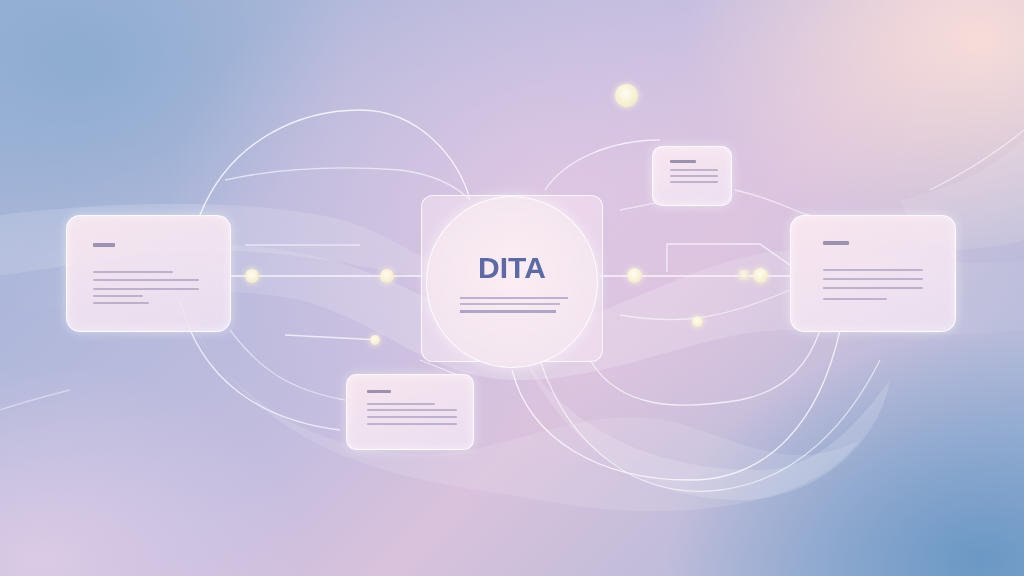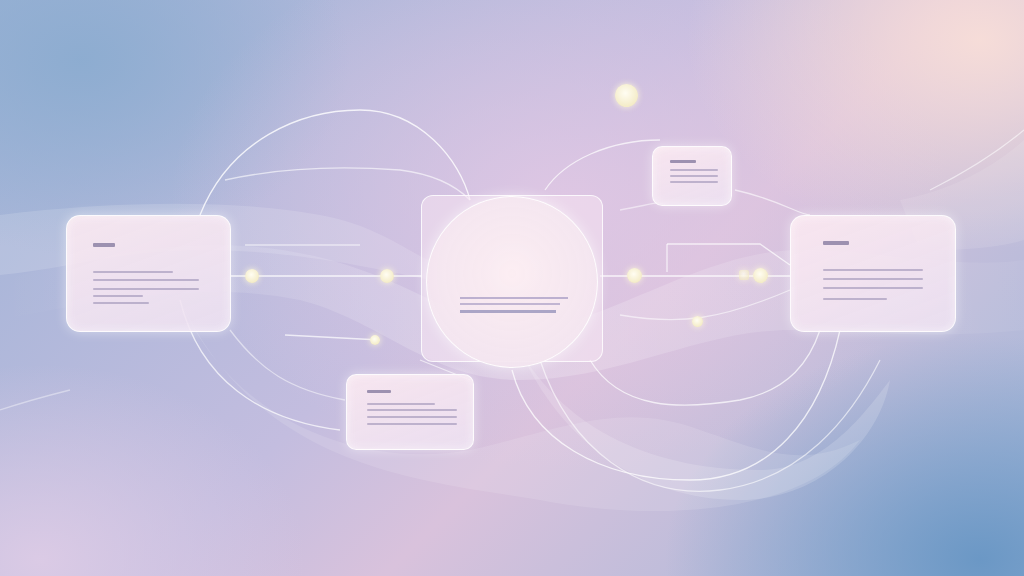--- a/index.html
+++ b/index.html
@@ -130,20 +130,21 @@
 <div class="card" style="left:346px; top:374px; width:126px; height:74px; border-radius:10px;">
   <div class="title-bar" style="left:20px; top:15px; width:24px; height:3px;"></div>
   <div class="line" style="left:20px; top:28px; width:68px;"></div>
   <div class="line" style="left:20px; top:34px; width:90px;"></div>
   <div class="line" style="left:20px; top:41px; width:90px;"></div>
   <div class="line" style="left:20px; top:48px; width:90px;"></div>
 </div>
 
 <div class="center-frame"></div>
 <div class="center-circle">
+  <div class="center-title">DITA</div>
   <div class="line" style="position:absolute; left:33px; top:100px; width:108px; height:2px; background:rgba(140,130,180,0.55);"></div>
   <div class="line" style="position:absolute; left:33px; top:106px; width:100px; height:2px; background:rgba(140,130,180,0.5);"></div>
   <div class="line" style="position:absolute; left:33px; top:113px; width:96px; height:3px; background:rgba(120,120,170,0.6);"></div>
 </div>
 
 <div class="dot" style="left:245px; top:269px; width:14px; height:14px;"></div>
 <div class="dot" style="left:380px; top:269px; width:14px; height:14px;"></div>
 <div class="dot" style="left:370px; top:335px; width:10px; height:10px;"></div>
 <div class="dot" style="left:627px; top:268px; width:15px; height:15px;"></div>
 <div class="dot" style="left:753px; top:268px; width:15px; height:15px;"></div>

